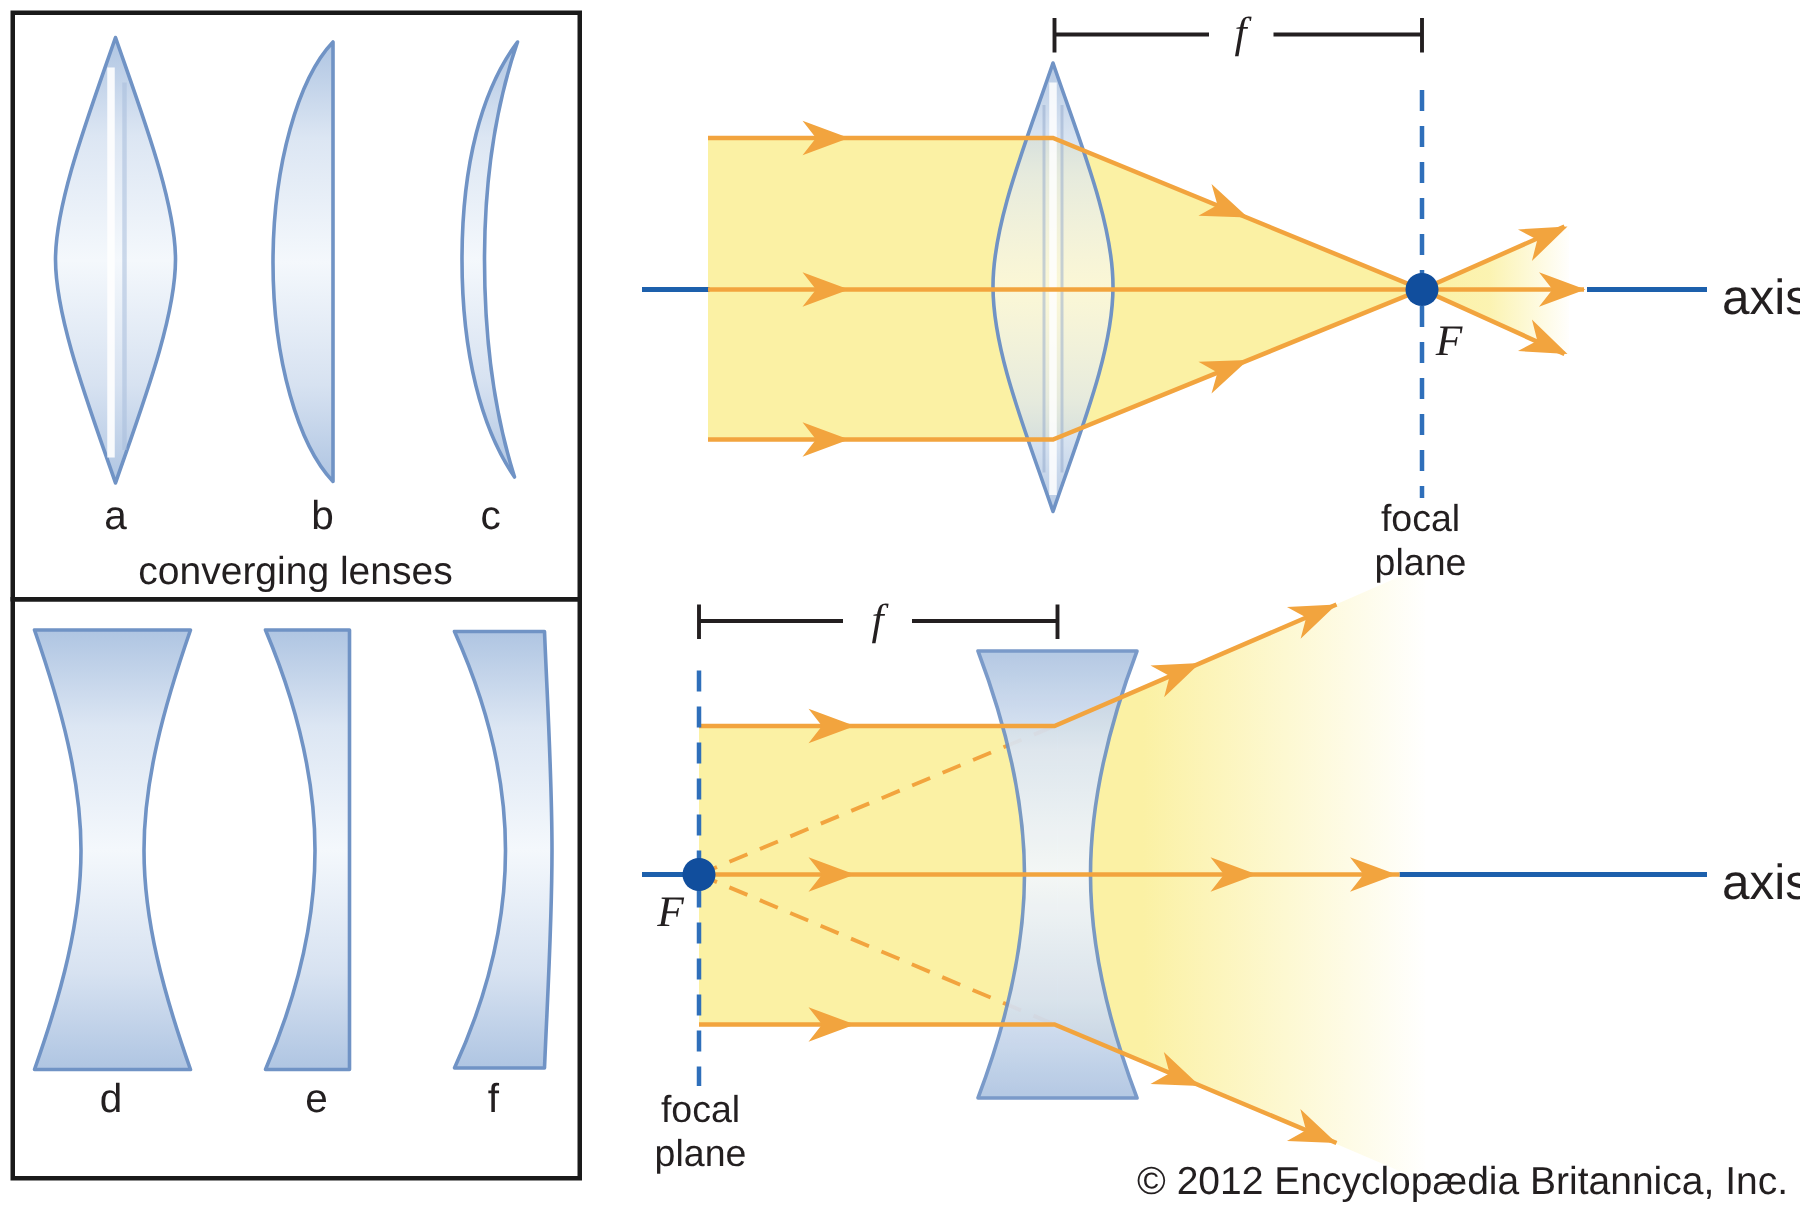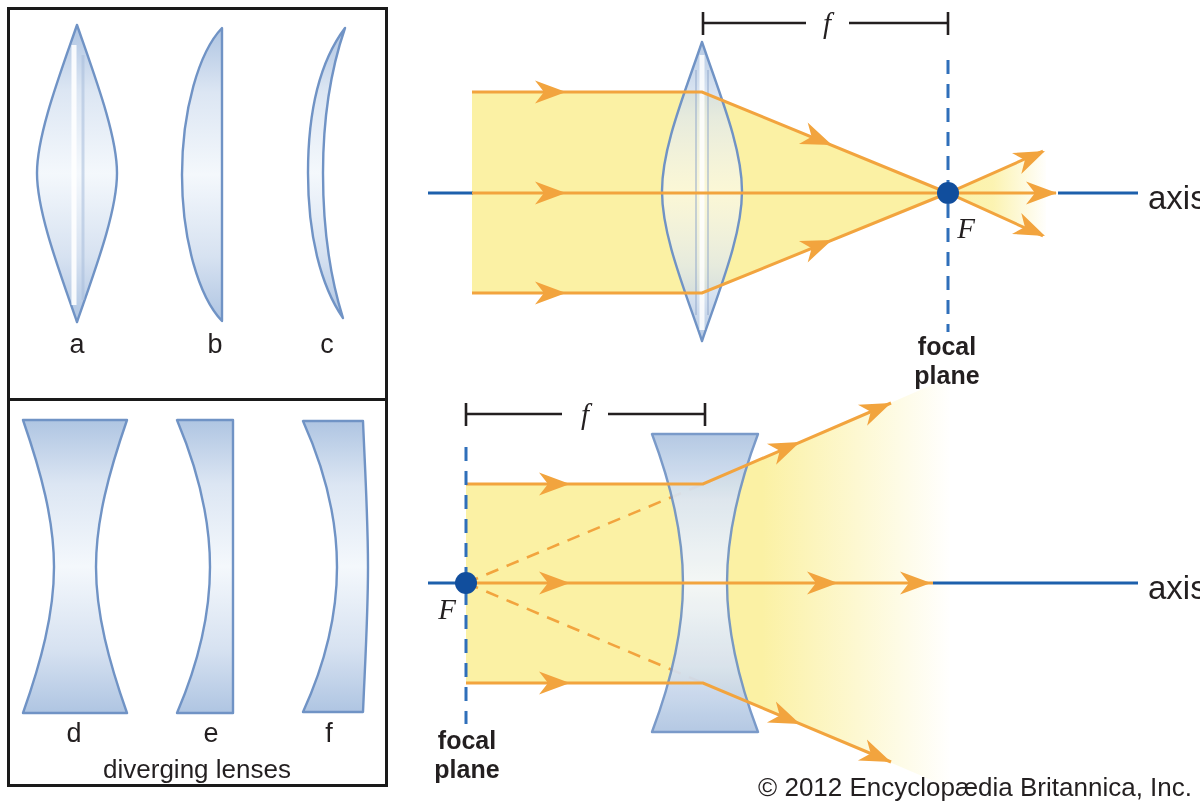--- a/index.html
+++ b/index.html
@@ -7,21 +7,21 @@
     position:relative;width:1200px;height:811px;background:#ffffff;overflow:hidden;
     font-family:"Liberation Sans", sans-serif;color:var(--text,#231F20);
   }
   .stage svg{position:absolute;left:0;top:0;}
   .lbl{position:absolute;color:var(--text,#231F20);white-space:nowrap;}
   .center{transform:translate(-50%,-50%);text-align:center;}
   .letter{font-size:27px;}
   .caption{font-size:26px;}
   .ital{font-family:"Liberation Serif", serif;font-style:italic;font-size:29px;}
   .axis-lbl{font-size:33px;}
-  .fplane{font-size:25px;line-height:29px;white-space:normal;width:80px;text-align:center;transform:translateX(-50%);font-weight:bold;}
+  .fplane{font-size:25px;line-height:29px;white-space:normal;width:80px;text-align:center;transform:translateX(-50%);}
   .copyright{font-size:26px;}
 </style>
 </head>
 <body>
 
 <div class="stage">
 
 <svg width="1200" height="811" viewBox="0 0 1200 811">
   <defs>
     <linearGradient id="lensSolid" x1="0" y1="0" x2="0" y2="1">
@@ -147,25 +147,25 @@
           <path d="M608,414 H705"></path>
       <path d="M466,403 V426"></path>
           <path d="M705,403 V426"></path>
     </g>
   </g>
 </svg>
 
   <div class="lbl letter center" style="left:77px;top:344px;">a</div>
   <div class="lbl letter center" style="left:215px;top:344px;">b</div>
   <div class="lbl letter center" style="left:327px;top:344px;">c</div>
+  <div class="lbl caption center" style="left:197px;top:381px;">converging lenses</div>
 
   <div class="lbl letter center" style="left:74px;top:733px;">d</div>
   <div class="lbl letter center" style="left:211px;top:733px;">e</div>
   <div class="lbl letter center" style="left:329px;top:733px;">f</div>
-  <div class="lbl caption center" style="left:197px;top:769px;">diverging lenses</div>
 
   <div class="lbl ital center" style="left:827px;top:23px;">f</div>
   <div class="lbl ital center" style="left:966px;top:228px;">F</div>
   <div class="lbl axis-lbl" style="left:1148px;top:179px;">axis</div>
   <div class="lbl fplane" style="left:947px;top:332px;">focal plane</div>
 
   <div class="lbl ital center" style="left:585px;top:414px;">f</div>
   <div class="lbl ital center" style="left:447px;top:609px;">F</div>
   <div class="lbl axis-lbl" style="left:1148px;top:569px;">axis</div>
   <div class="lbl fplane" style="left:467px;top:726px;">focal plane</div>

